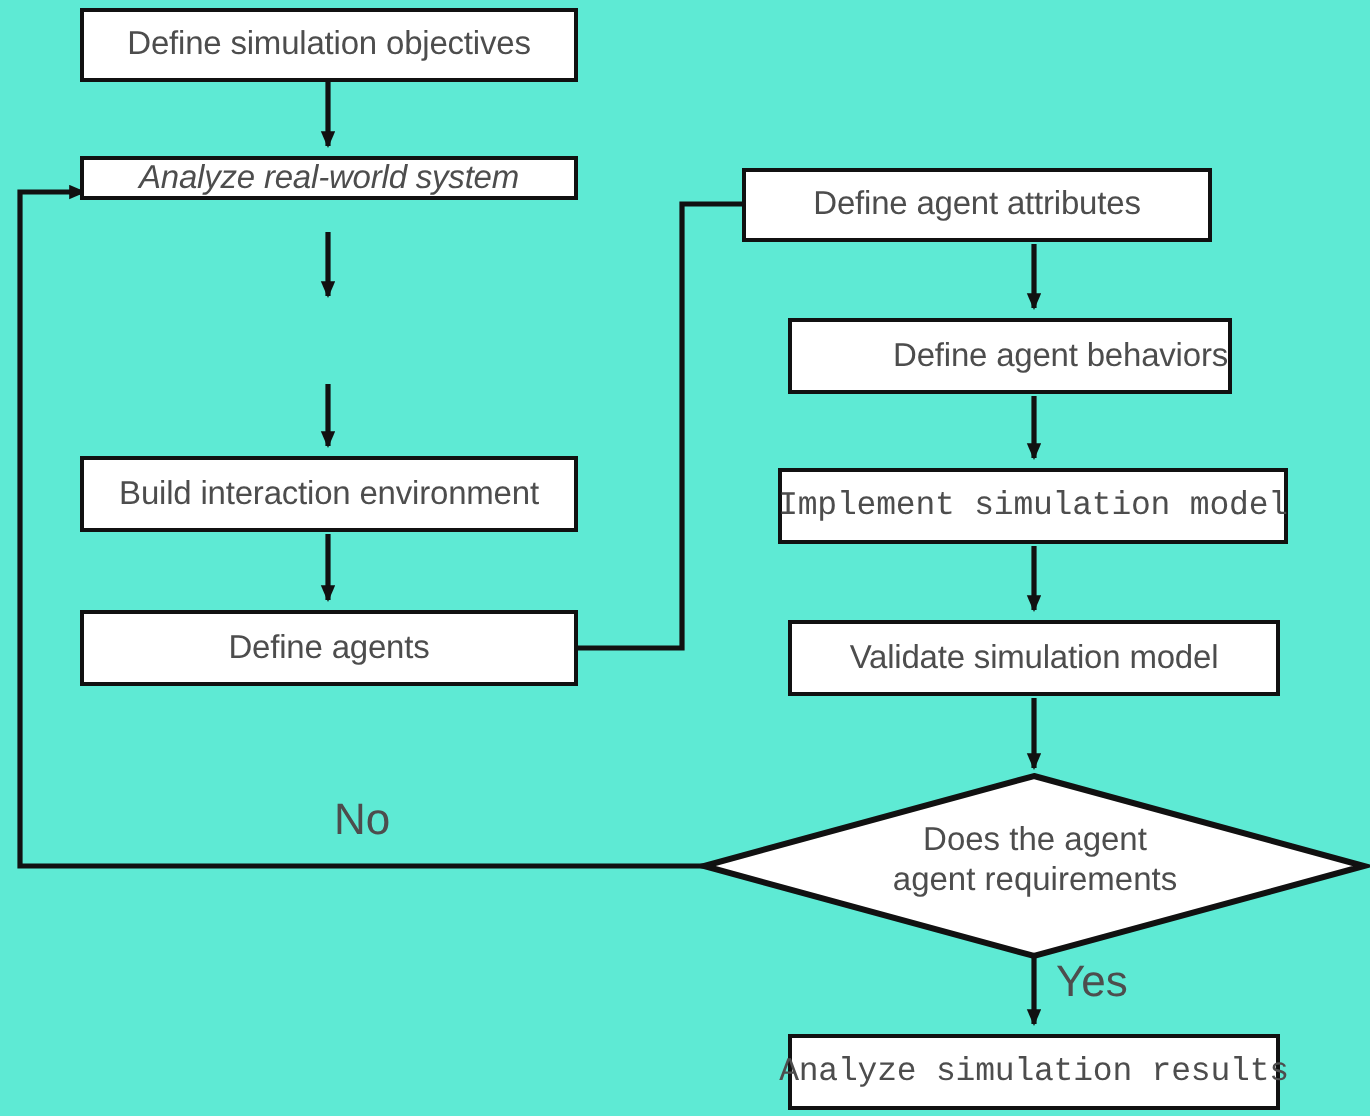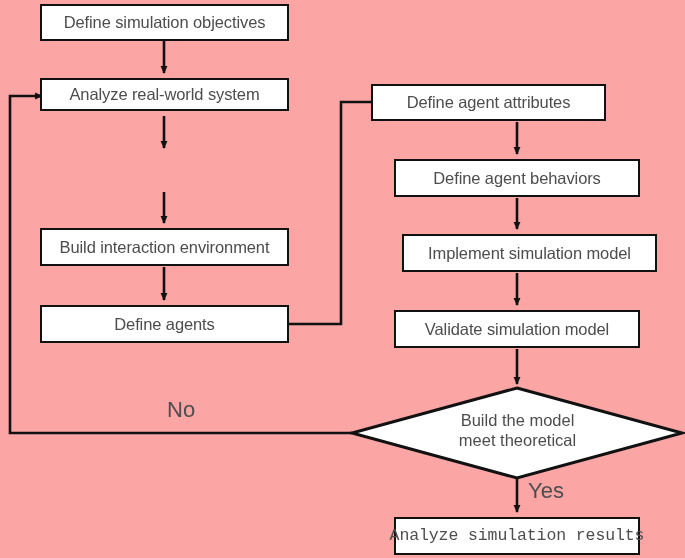--- a/index.html
+++ b/index.html
@@ -8,21 +8,21 @@
     padding: 0;
     background: #ffffff;
   }
   body {
     font-family: "Liberation Sans", sans-serif;
   }
   #flowchart-root {
     position: relative;
     width: 685px;
     height: 558px;
-    background: #fca5a5;
+    background: #5eead4;
     overflow: hidden;
   }
   #flow-svg {
     position: absolute;
     left: 0;
     top: 0;
     width: 685px;
     height: 558px;
   }
   .node-box {
@@ -96,52 +96,52 @@
       <line x1="517" y1="478" x2="517" y2="512" marker-end="url(#arrowhead)"></line>
 
       <path d="M352,433 L10,433 L10,96 L42,96" marker-end="url(#arrowhead)"></path>
     </g>
   </svg>
 
   <div class="node-box" style="left:40px; top:4px; width:249px; height:37px;">
     <span>Define simulation objectives</span>
   </div>
 
-  <div class="node-box" style="left:40px; top:78px; width:249px; height:33px;">
+  <div class="node-box" style="left:40px; top:78px; width:249px; height:22px;font-style:italic;">
     <span>Analyze real-world system</span>
   </div>
 
 
   <div class="node-box" style="left:40px; top:228px; width:249px; height:38px;text-align:right;">
     <span>Build interaction environment</span>
   </div>
 
   <div class="node-box" style="left:40px; top:305px; width:249px; height:38px;justify-content:center;">
     <span>Define agents</span>
   </div>
 
   <div class="node-box" style="left:371px; top:84px; width:235px; height:37px;">
     <span>Define agent attributes</span>
   </div>
 
-  <div class="node-box" style="left:394px; top:159px; width:246px; height:38px;">
+  <div class="node-box" style="left:394px; top:159px; width:222px; height:38px;justify-content:flex-end;">
     <span>Define agent behaviors</span>
   </div>
 
-  <div class="node-box" style="left:402px; top:234px; width:255px; height:38px;">
+  <div class="node-box" style="left:389px; top:234px; width:255px; height:38px;font-family:Liberation Mono, monospace;">
     <span>Implement simulation model</span>
   </div>
 
   <div class="node-box" style="left:394px; top:310px; width:246px; height:38px;">
     <span>Validate simulation model</span>
   </div>
 
   <div class="diamond-text" style="left:420px; top:410px; width:195px;">
-    <span>Build the model</span>
-    <span>meet theoretical</span>
+    <span>Does the agent</span>
+    <span>agent requirements</span>
   </div>
 
   <div class="node-box" style="left:394px; top:517px; width:246px; height:38px;font-family:Liberation Mono, monospace;">
     <span>Analyze simulation results</span>
   </div>
 
   <div class="edge-label" style="left:167px; top:398px;">No</div>
 
   <div class="edge-label" style="left:528px; top:479px;text-align:right;">Yes</div>
 

